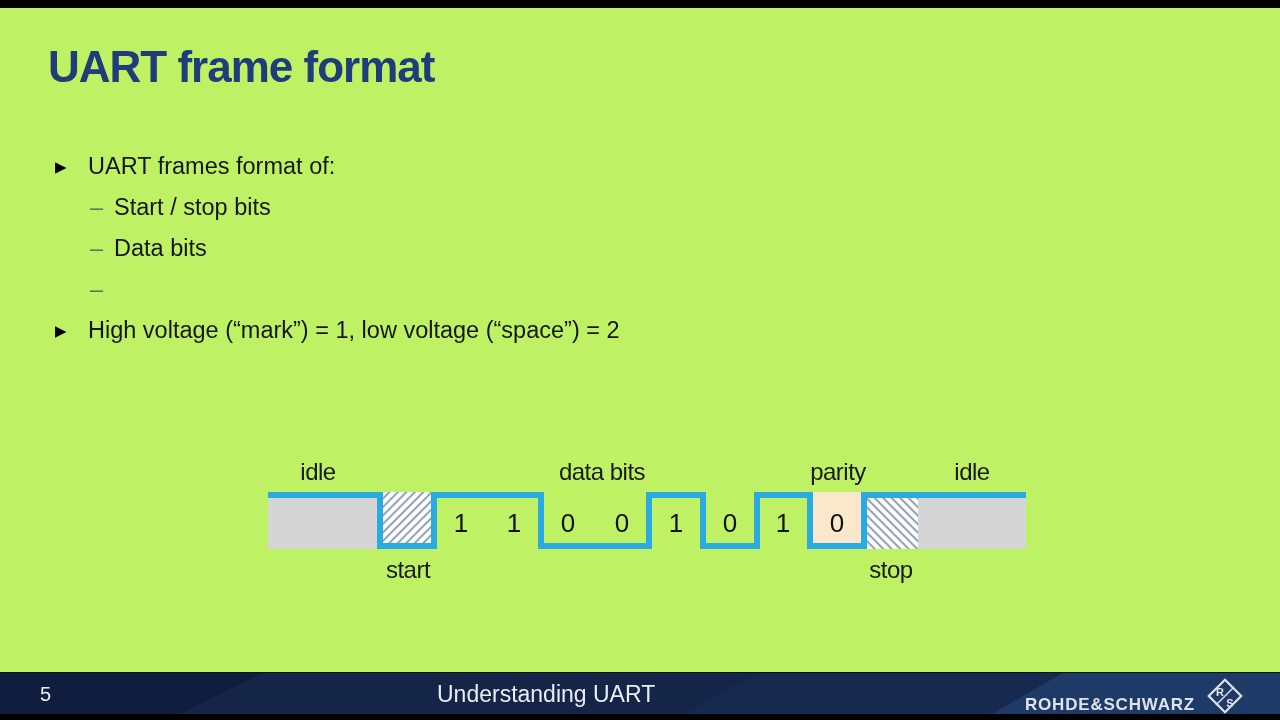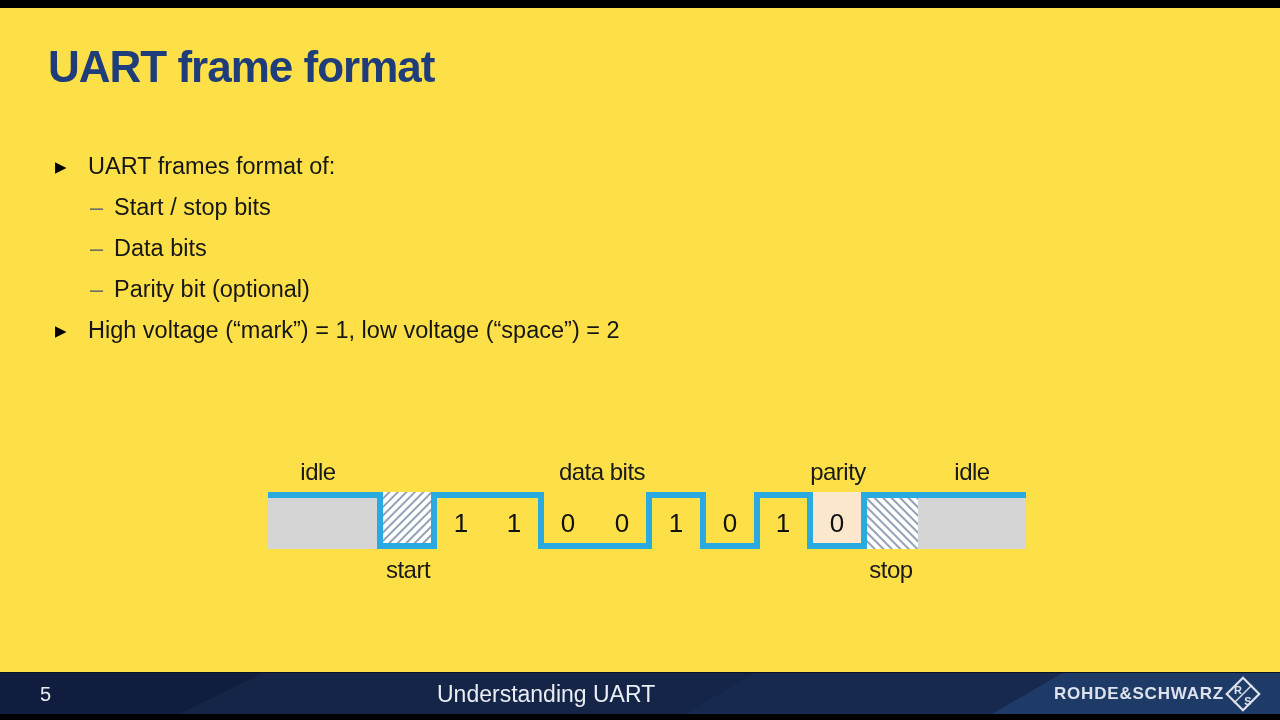--- a/index.html
+++ b/index.html
@@ -13,21 +13,21 @@
   .top-bar {
     position: absolute; left: 0; top: 0; width: 1280px; height: 8px;
     background: #000000;
   }
   .bottom-bar {
     position: absolute; left: 0; top: 714px; width: 1280px; height: 6px;
     background: #000000;
   }
   .slide {
     position: absolute; left: 0; top: 8px; width: 1280px; height: 664px;
-    background: #fde047;
+    background: #bef264;
   }
   .slide-title {
     position: absolute; left: 48px; top: 34px;
     font-size: 44px; font-weight: bold; letter-spacing: -1px;
     color: #1e3d7a;
   }
   .bullet-list {
     position: absolute; left: 48px; top: 138px; width: 900px;
     list-style: none;
   }
@@ -60,22 +60,22 @@
     position: absolute; left: 40px; top: 0; height: 42px;
     display: flex; align-items: center;
     font-size: 20px; color: #e9edf4;
   }
   .footer-title {
     position: absolute; left: 437px; top: 0; height: 42px;
     display: flex; align-items: center;
     font-size: 23px; color: #e9edf4;
   }
   .brand {
-    position: absolute; right: 18px; top: 0; height: 42px;
-    display: flex; align-items: center; 
+    position: absolute; right: 36px; top: 0; height: 42px;
+    display: flex; align-items: flex-end; gap: 11px;
   }
   .brand-name {
     font-size: 17px; font-weight: bold; letter-spacing: 0.8px;
     color: #dde2ec;
   }
 </style>
 </head>
 <body>
 
 <div class="top-bar"></div>
@@ -92,21 +92,20 @@
     <li class="l2">
       <span class="marker-l2">–</span>
       <span>Start / stop bits</span>
     </li>
     <li class="l2">
       <span class="marker-l2">–</span>
       <span>Data bits</span>
     </li>
     <li class="l2">
       <span class="marker-l2">–</span>
-      <span>Parity bit (optional)</span>
     </li>
     <li class="l1">
       <span class="marker-l1">▶</span>
       <span>High voltage (“mark”) = 1, low voltage (“space”) = 2</span>
     </li>
   </ul>
 
   <div class="diagram">
     <svg width="780" height="135" viewBox="0 0 780 135">
       <defs>

